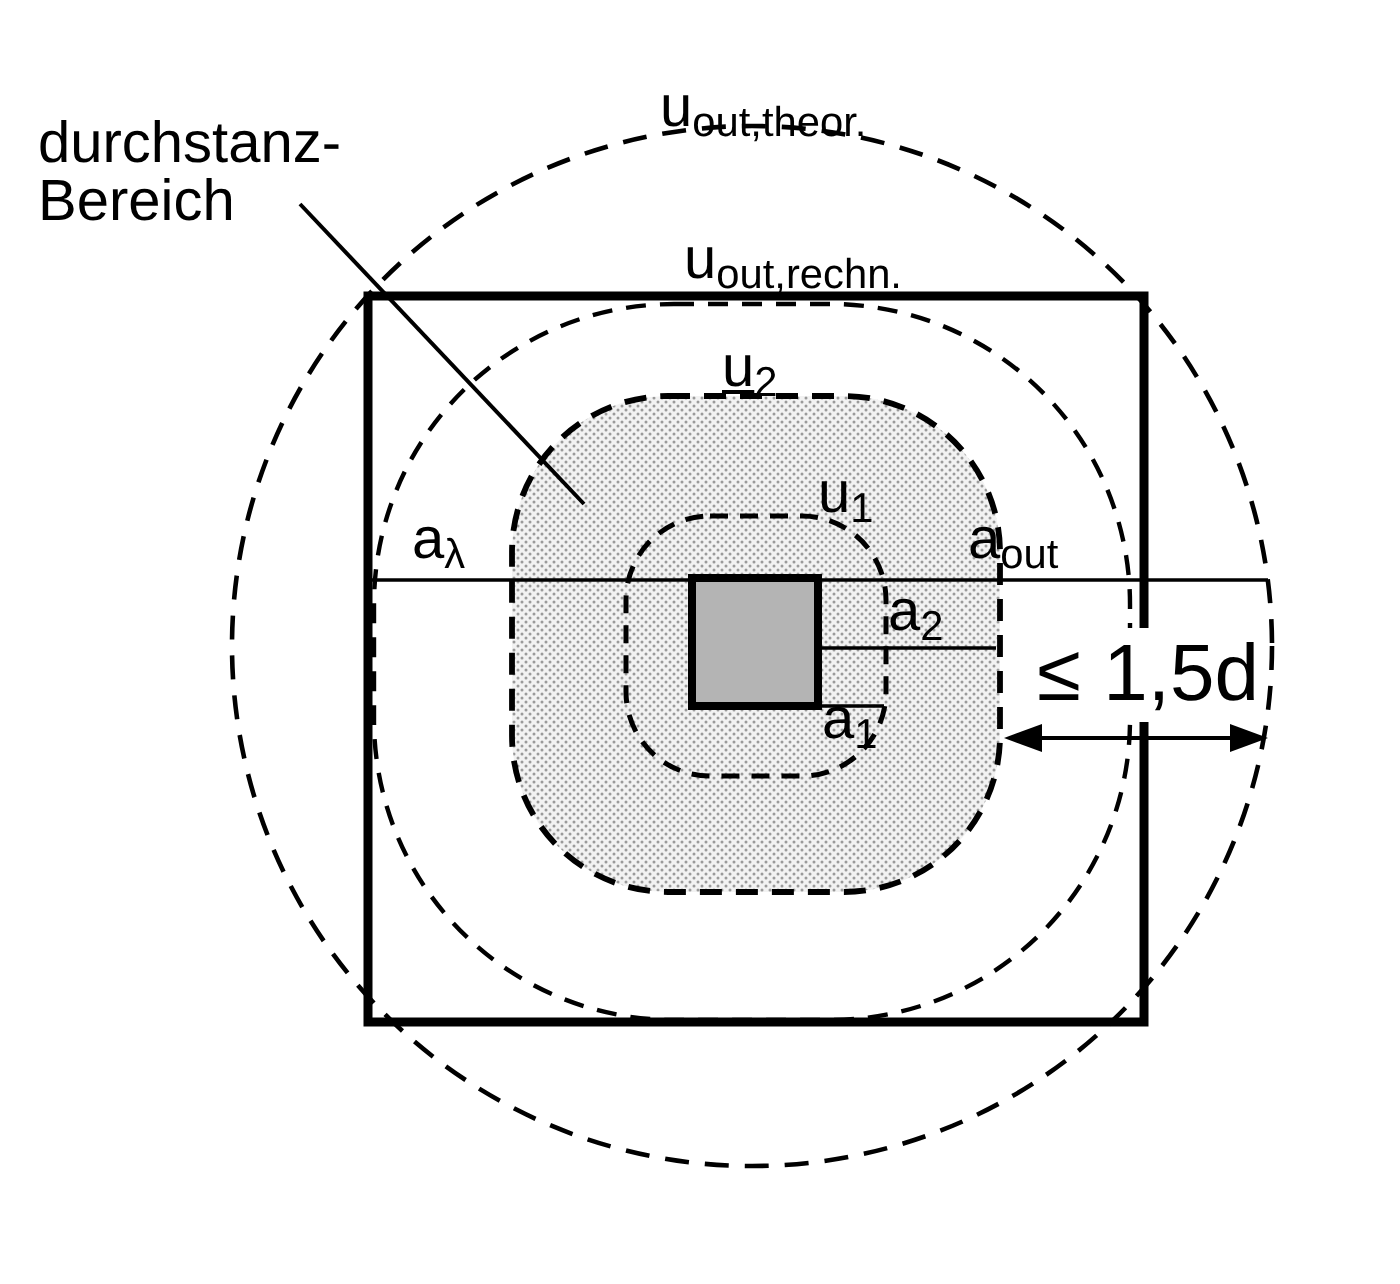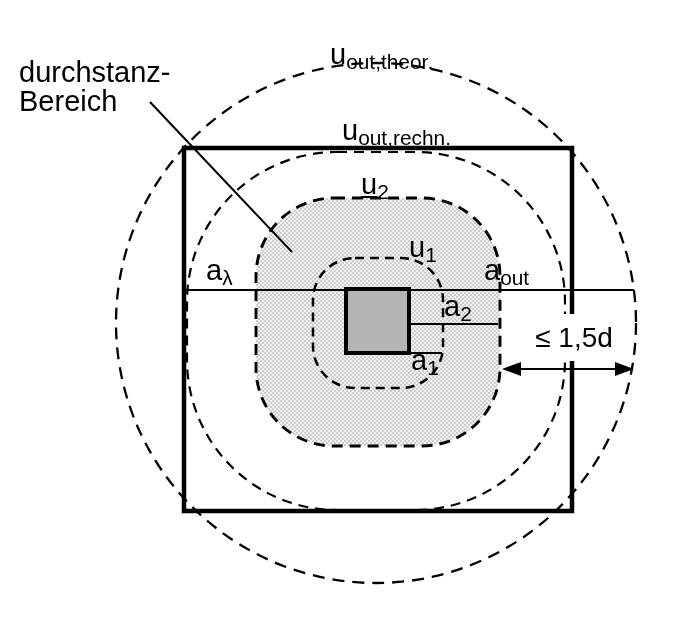--- a/index.html
+++ b/index.html
@@ -30,21 +30,21 @@
     font-size:29px;
     line-height:29px;
     white-space:nowrap;
   }
   .limit{
     position:absolute;
     left:527px;top:314px;
     width:94px;height:47px;
     background:#ffffff;
     display:flex;align-items:center;justify-content:center;
-    font-size:28px;
+    font-size:40px;
     white-space:nowrap;
   }
 </style>
 </head>
 <body>
 
 <div class="canvas">
 
   <svg width="700" height="642" viewBox="0 0 700 642">
     <defs>

